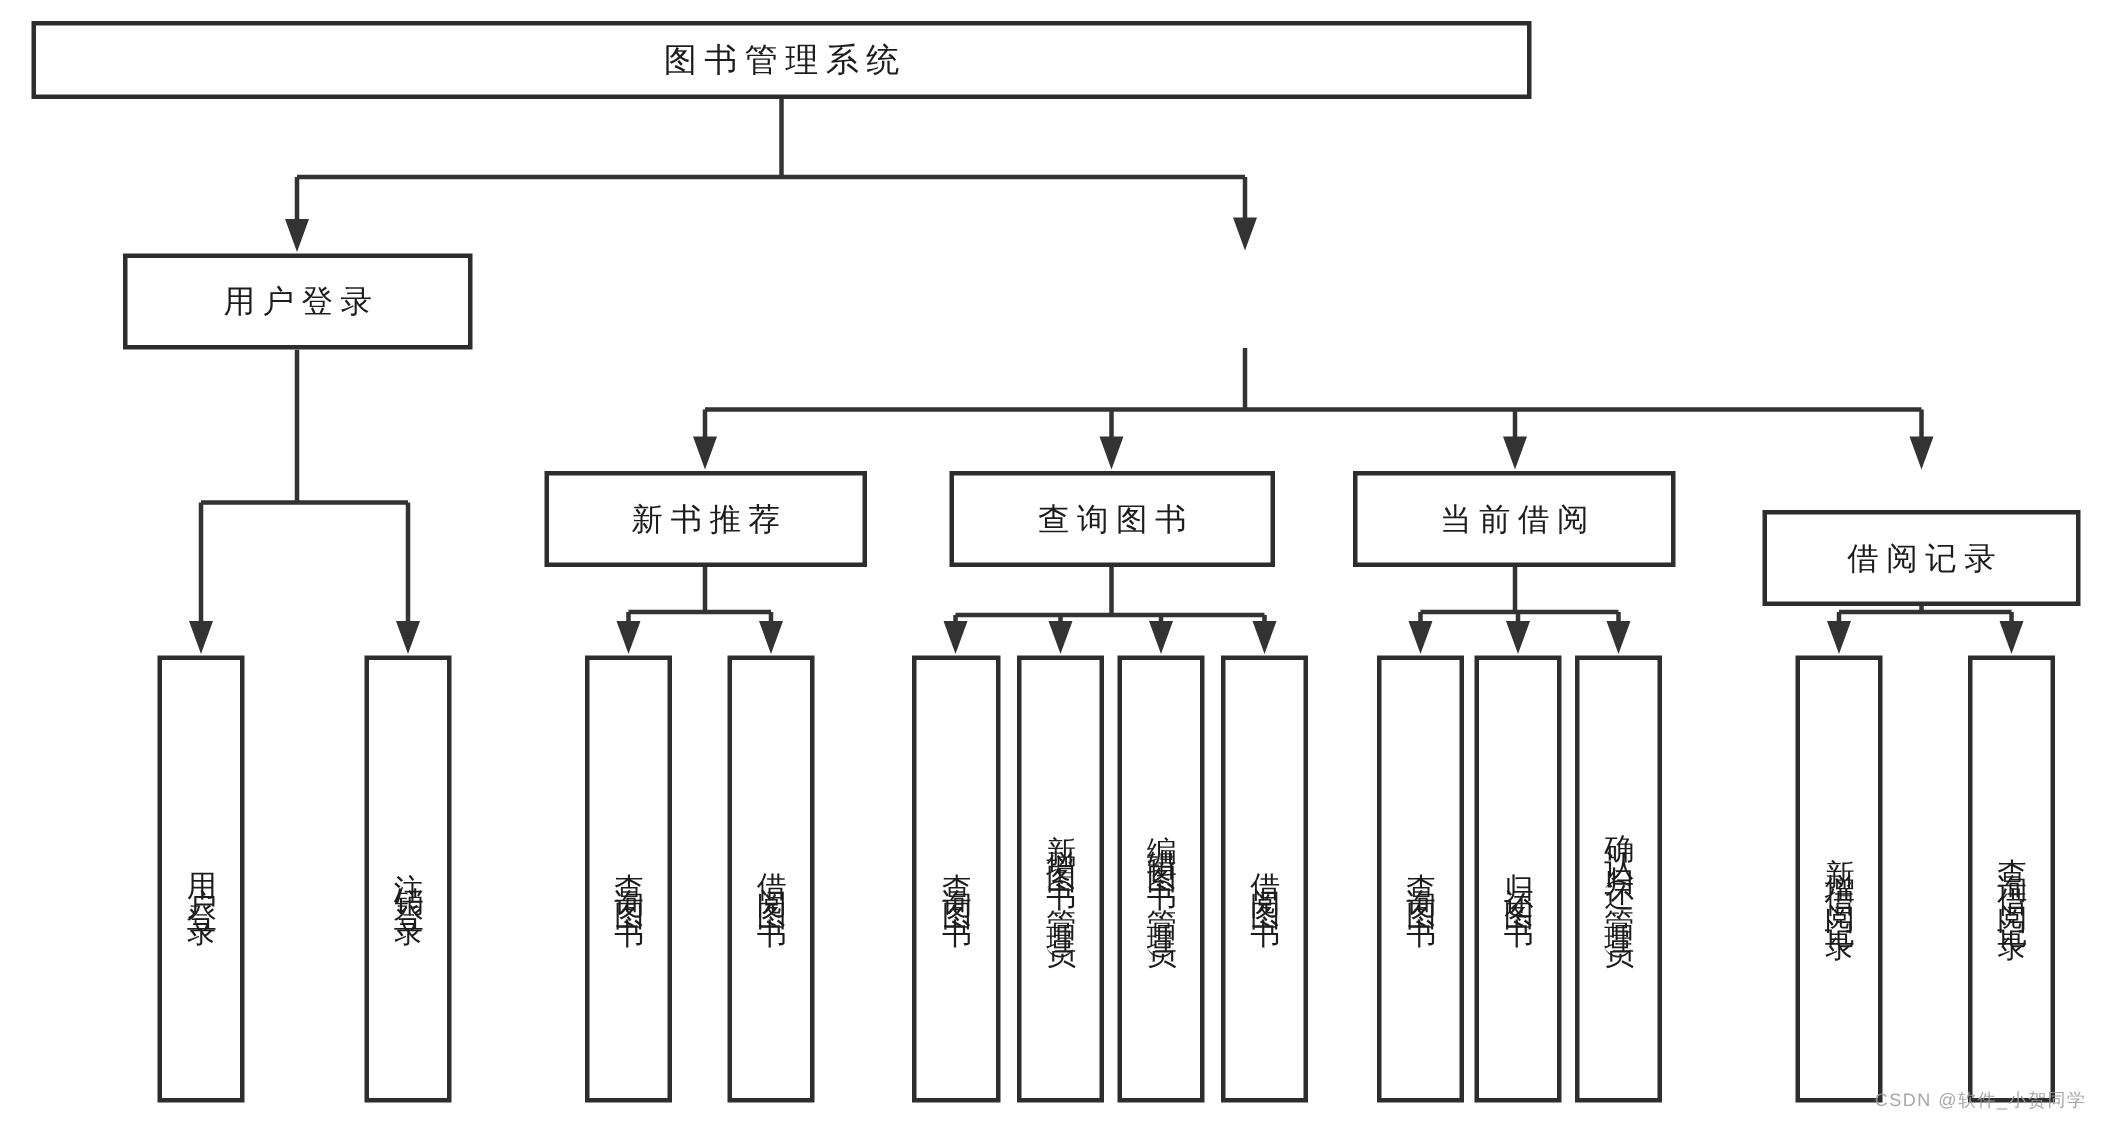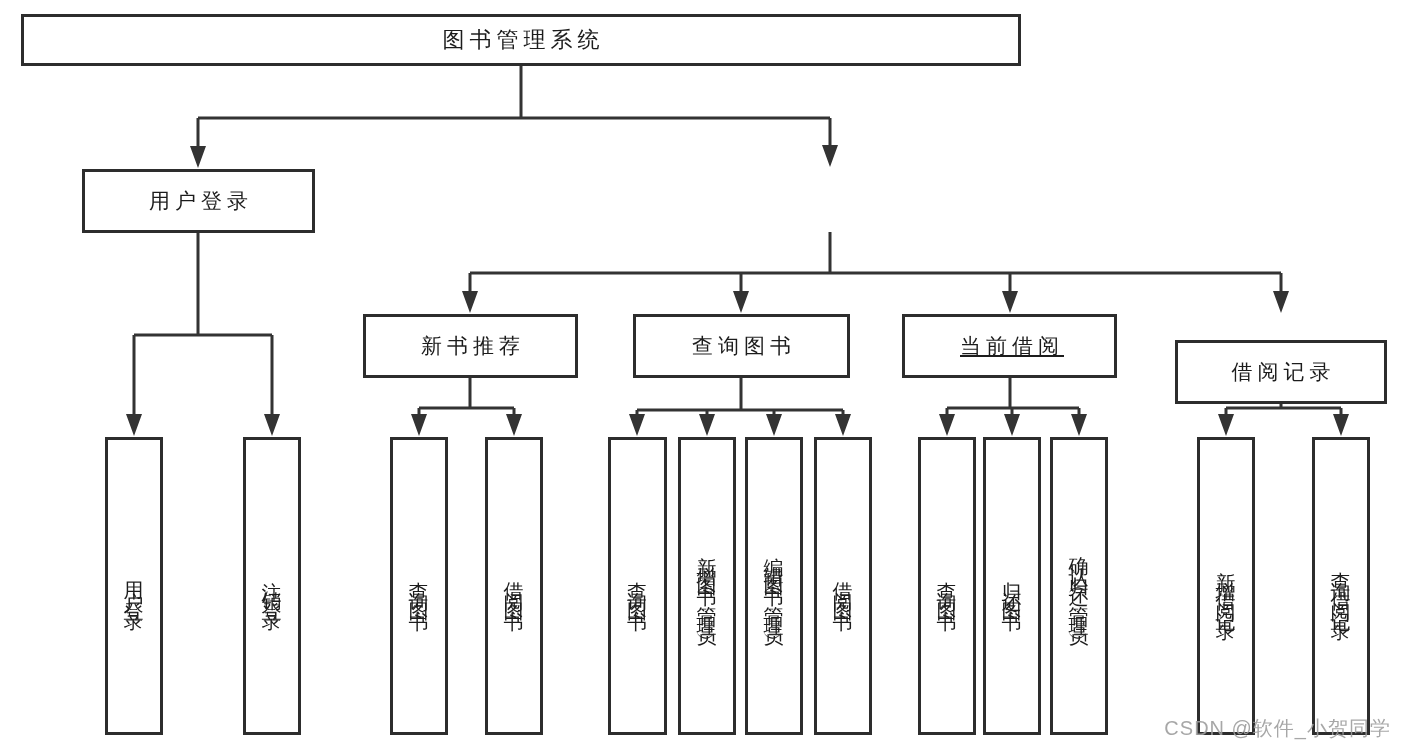--- a/index.html
+++ b/index.html
@@ -29,21 +29,21 @@
   .vbox{
     writing-mode:vertical-rl;
     text-orientation:mixed;
     font-size:20px;
     letter-spacing:10px;
     line-height:1;
   }
   .watermark{
     position:absolute;
     right:14px;bottom:5px;
-    font-size:20px;
+    font-size:12px;
     color:#9e9e9e;
     opacity:0.9;
     letter-spacing:1px;
     white-space:nowrap;
   }
 </style>
 </head>
 <body>
 
 <div class="canvas">
@@ -70,21 +70,21 @@
              M1071 414 L1087 414 L1079 436 Z M1218 414 L1234 414 L1226 436 Z
              M1333 414 L1349 414 L1341 436 Z" fill="#333333" stroke="none"></path>
   </svg>
 
   <div class="box hbox root" style="left:21px;top:14px;width:1000px;height:52px;">图书管理系统</div>
 
   <div class="box hbox" style="left:82px;top:169px;width:233px;height:64px;">用户登录</div>
 
   <div class="box hbox" style="left:363px;top:314px;width:215px;height:64px;text-align:center;">新书推荐</div>
   <div class="box hbox" style="left:633px;top:314px;width:217px;height:64px;">查询图书</div>
-  <div class="box hbox" style="left:902px;top:314px;width:215px;height:64px;text-decoration:underline;">当前借阅</div>
+  <div class="box hbox" style="left:902px;top:314px;width:215px;height:64px;">当前借阅</div>
   <div class="box hbox" style="left:1175px;top:314px;width:212px;height:64px;margin-top:26px;">借阅记录</div>
 
   <div class="box vbox" style="left:105px;top:437px;width:58px;height:298px;">用户登录</div>
   <div class="box vbox" style="left:243px;top:437px;width:58px;height:298px;">注销登录</div>
 
   <div class="box vbox" style="left:390px;top:437px;width:58px;height:298px;">查询图书</div>
   <div class="box vbox" style="left:485px;top:437px;width:58px;height:298px;">借阅图书</div>
 
   <div class="box vbox" style="left:608px;top:437px;width:59px;height:298px;">查询图书</div>
   <div class="box vbox" style="left:678px;top:437px;width:58px;height:298px;">新增图书（管理员）</div>

